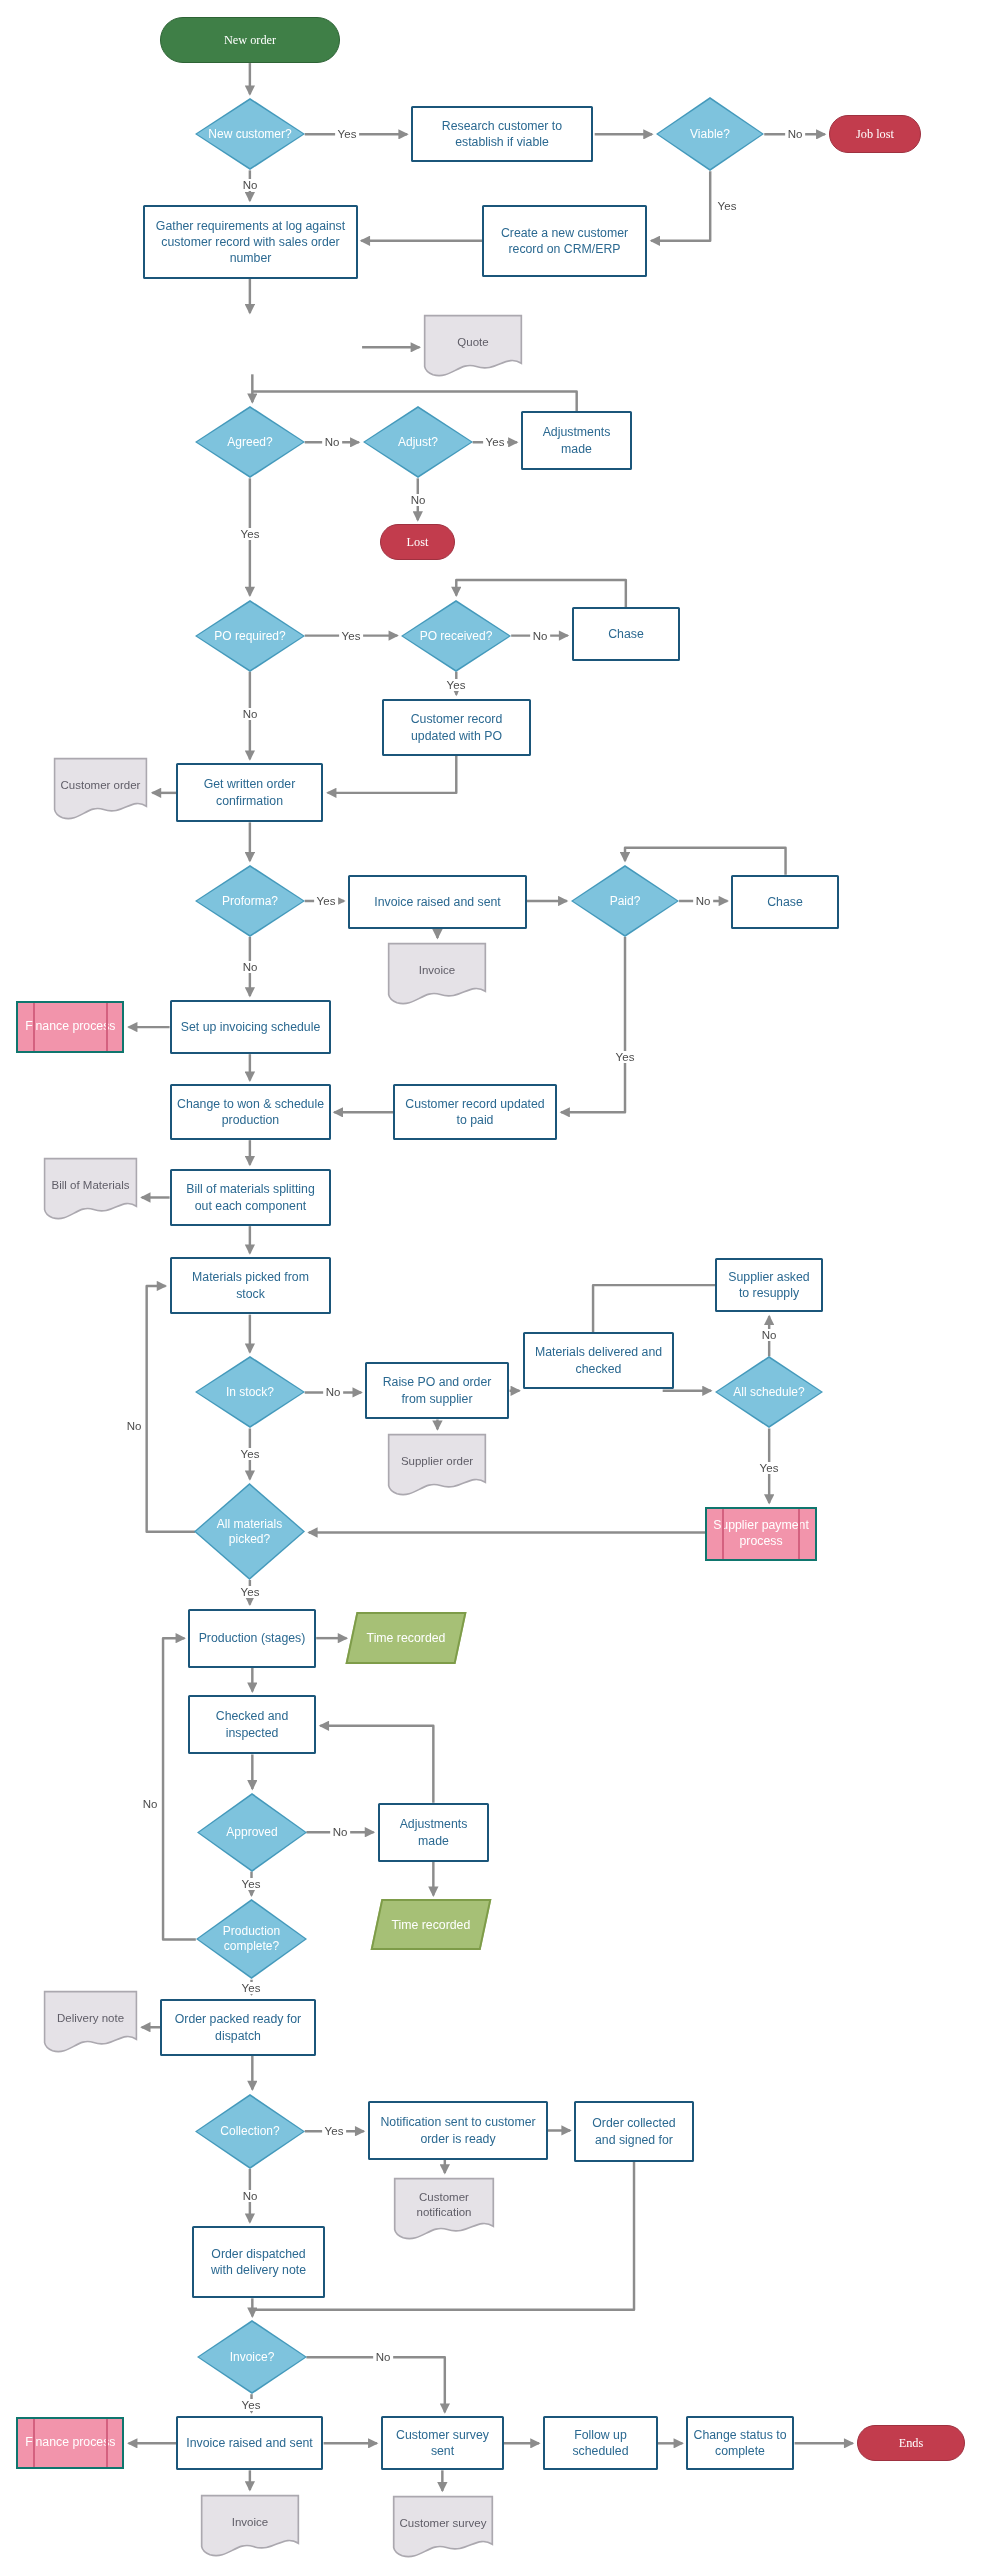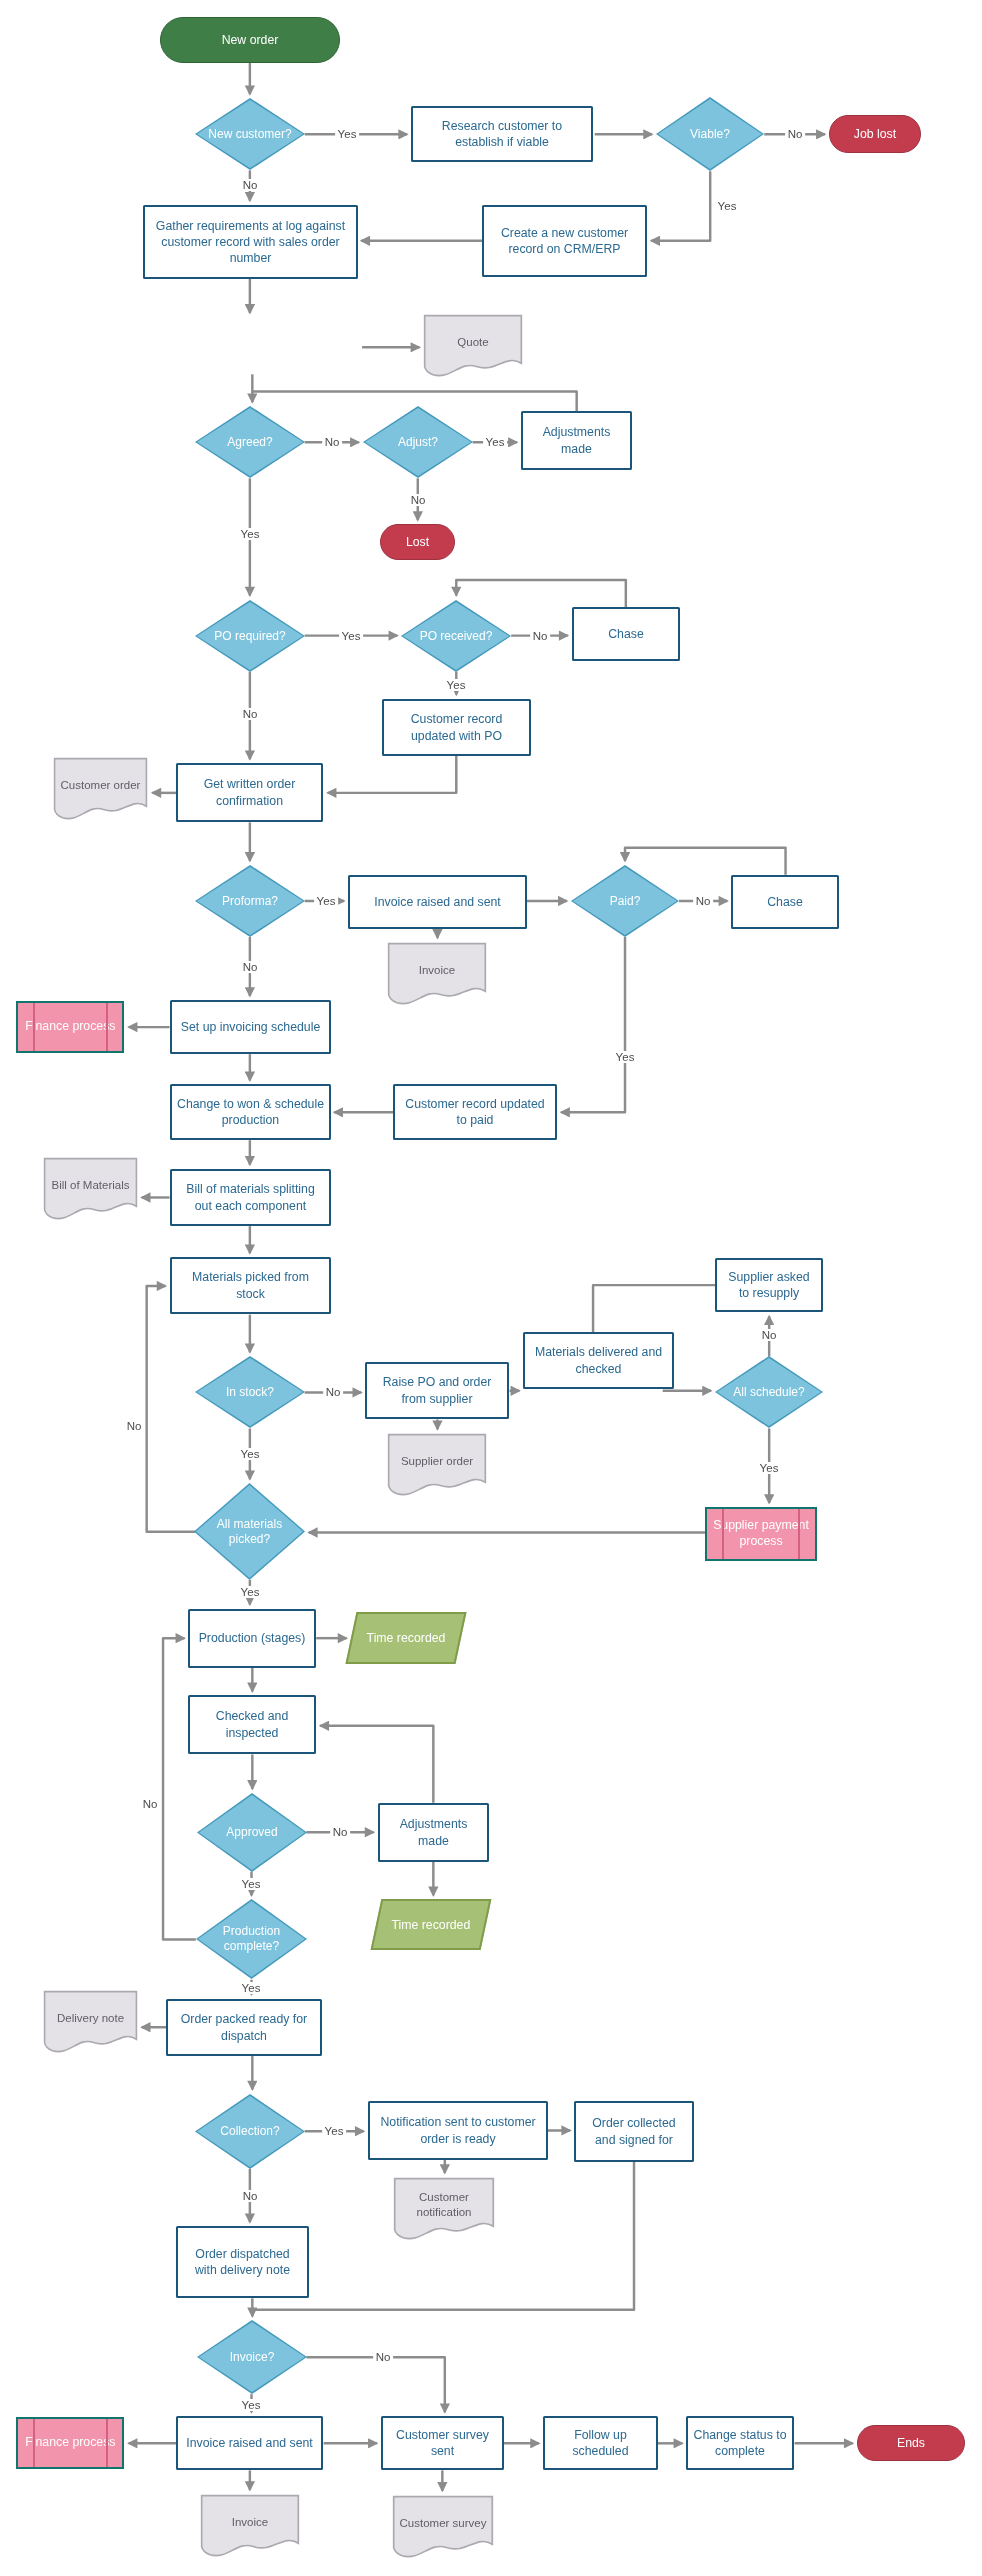--- a/index.html
+++ b/index.html
@@ -12,21 +12,21 @@
   
   .proc{background:#ffffff;border:2.5px solid #1b567a;border-radius:1.6px;color:#2b6991;
         font-size:12.3px;line-height:1.32;}
   
   .diamond{background:#4499bb;clip-path:polygon(50% 0%,100% 50%,50% 100%,0% 50%);
            color:#ffffff;font-size:12px;line-height:1.25;}
   .dfill{position:absolute;inset:2px;background:#7ec3dd;
          clip-path:polygon(50% 0%,100% 50%,50% 100%,0% 50%);}
   .dtxt{position:relative;}
   
-  .stadium{border-radius:24.6px;color:#ffffff;font-size:12.3px;}
+  .stadium{border-radius:24.6px;color:#ffffff;font-size:12.3px;font-family:Liberation Serif, serif;}
   .green{background:#3f7f47;border:1.6px solid #2d6335;}
   .red{background:#c23c4d;border:1.6px solid #9e3140;}
   
   .predef{background:#f294ab;border:2px solid #0f766e;color:#ffffff;font-size:12.3px;line-height:1.3;}
   .predef::before{content:"";position:absolute;top:0;bottom:0;left:14.7px;border-left:2px solid #d4617f;}
   .predef::after{content:"";position:absolute;top:0;bottom:0;right:14.7px;border-right:2px solid #d4617f;}
   
   .para{background:#a6c076;border:2px solid #7e9c49;transform:skewX(-12deg);
         color:#ffffff;font-size:12.3px;}
   .ptxt{transform:skewX(12deg);}
@@ -252,30 +252,30 @@
     </div>
   <div class="node proc" style="left:188px;top:1609px;width:128px;height:59px">
       <span class="txt">Production (stages)</span>
     </div>
   <div class="node proc" style="left:188px;top:1695px;width:128px;height:59px">
       <span class="txt">Checked and inspected</span>
     </div>
   <div class="node proc" style="left:378px;top:1803px;width:111px;height:59px">
       <span class="txt">Adjustments made</span>
     </div>
-  <div class="node proc" style="left:166px;top:1999px;width:156px;height:57px">
+  <div class="node proc" style="left:160px;top:1999px;width:156px;height:57px">
       <span class="txt">Order packed ready for dispatch</span>
     </div>
   <div class="node proc" style="left:368px;top:2101px;width:180px;height:59px">
       <span class="txt">Notification sent to customer order is ready</span>
     </div>
   <div class="node proc" style="left:574px;top:2101px;width:120px;height:61px">
       <span class="txt">Order collected and signed for</span>
     </div>
-  <div class="node proc" style="left:176px;top:2226px;width:133px;height:72px">
+  <div class="node proc" style="left:192px;top:2226px;width:133px;height:72px">
       <span class="txt">Order dispatched with delivery note</span>
     </div>
   <div class="node proc" style="left:176px;top:2416px;width:147px;height:54px">
       <span class="txt">Invoice raised and sent</span>
     </div>
   <div class="node proc" style="left:381px;top:2416px;width:123px;height:54px">
       <span class="txt">Customer survey sent</span>
     </div>
   <div class="node proc" style="left:543px;top:2416px;width:115px;height:54px">
       <span class="txt">Follow up scheduled</span>

